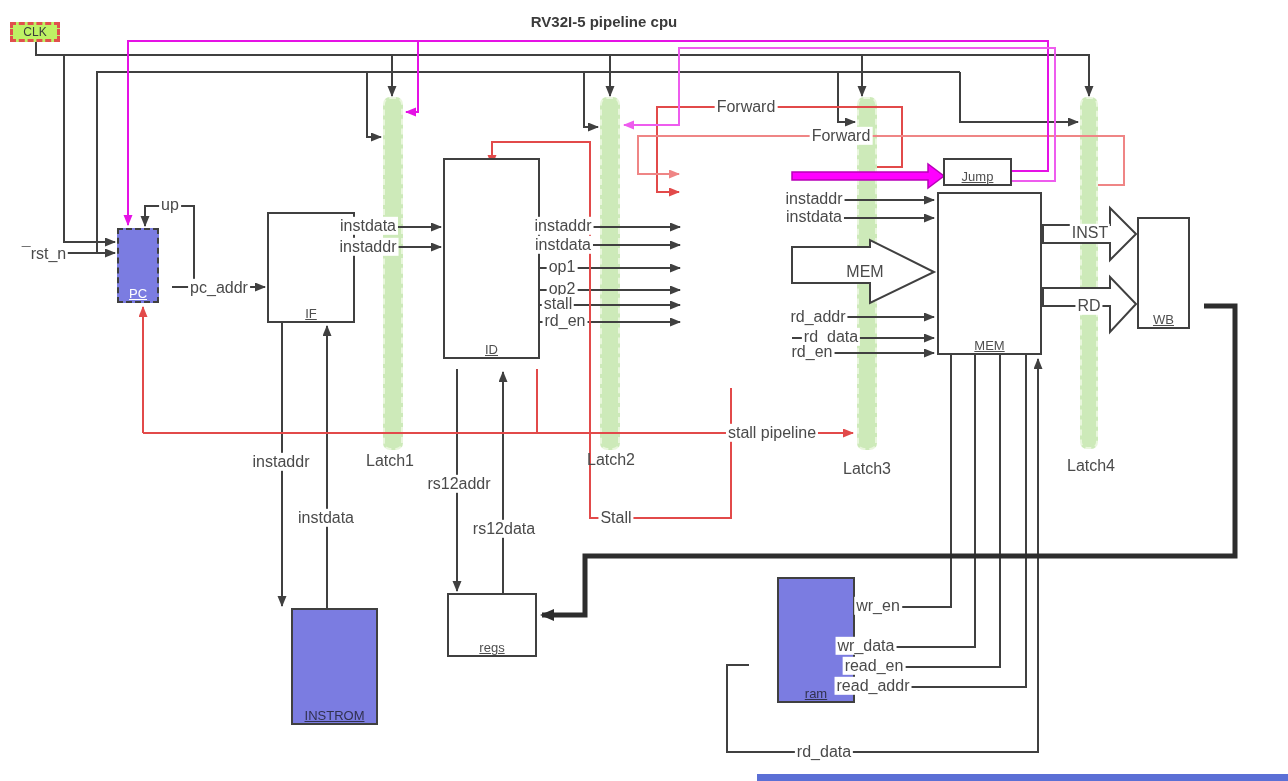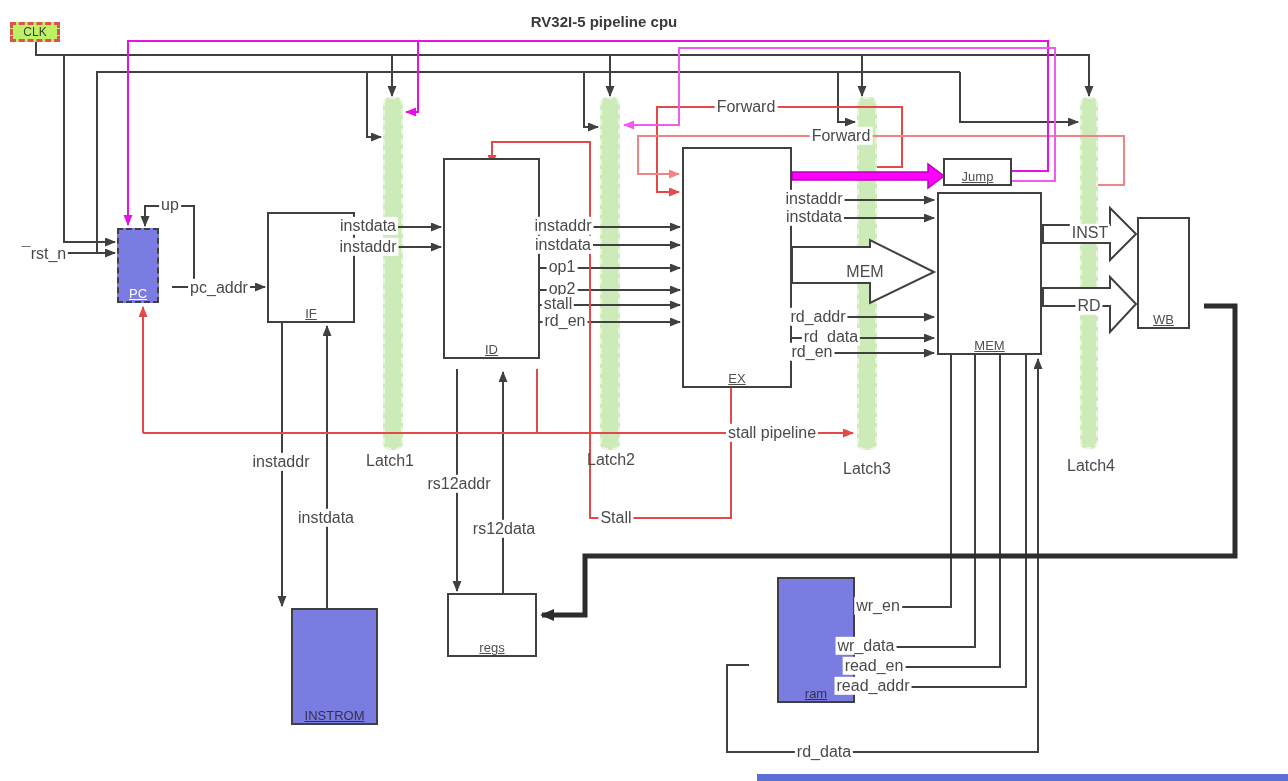--- a/index.html
+++ b/index.html
@@ -129,23 +129,20 @@
     <span>CLK</span>
   </div>
   <div class="block purple pc" style="left:117px;top:228px;width:42px;height:75px">
     <span>PC</span>
   </div>
   <div class="block" style="left:267px;top:212px;width:88px;height:111px">
     <span>IF</span>
   </div>
   <div class="block" style="left:443px;top:158px;width:97px;height:201px">
     <span>ID</span>
-  </div>
-  <div class="block" style="left:682px;top:147px;width:110px;height:241px">
-    <span>EX</span>
   </div>
   <div class="block" style="left:937px;top:192px;width:105px;height:163px">
     <span>MEM</span>
   </div>
   <div class="block" style="left:1137px;top:217px;width:53px;height:112px">
     <span>WB</span>
   </div>
   <div class="block" style="left:943px;top:158px;width:69px;height:28px">
     <span>Jump</span>
   </div>

